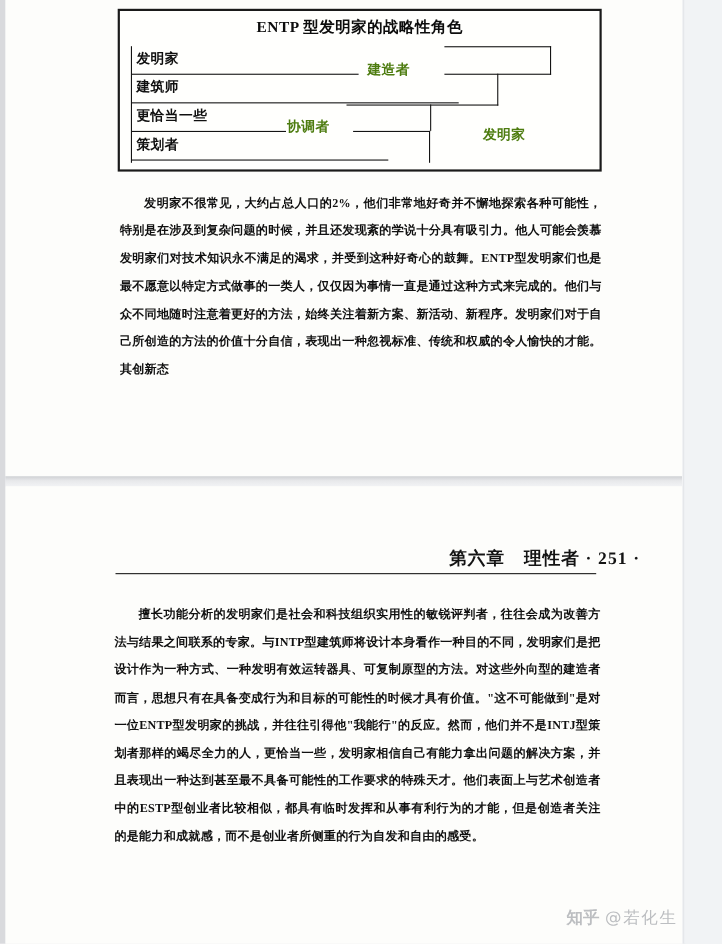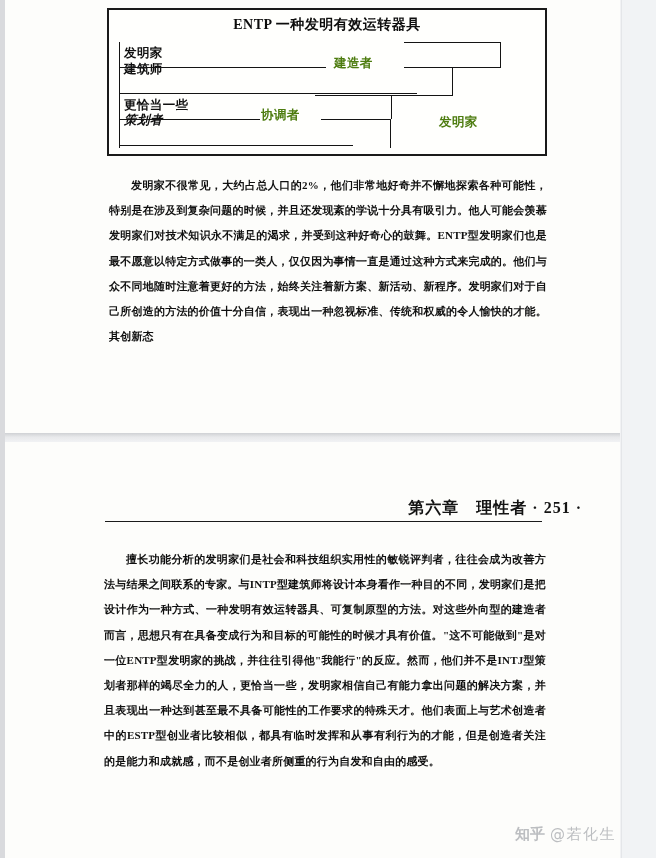--- a/index.html
+++ b/index.html
@@ -46,23 +46,23 @@
     position:absolute;left:10px;top:4px;width:398px;height:106px;
     border-left:1.6px solid #141414;
     box-sizing:border-box;
   }
   .role{
     position:absolute;left:4px;font-size:12.5px;font-weight:700;color:#101010;
     white-space:nowrap;letter-spacing:.4px;
     font-family:"Liberation Serif","DejaVu Serif",serif;
   }
   .r1{top:3px;}
-  .r2{top:19px;}
+  .r2{top:29px;}
   .r3{top:55px;}
-  .r4{top:70px;font-style:italic;}
+  .r4{top:81px;}
 
   
   .rule{position:absolute;height:0;border-top:1.5px solid #141414;}
   .vrule{position:absolute;width:0;border-left:1.5px solid #141414;}
 
   .grp{
     position:absolute;font-size:12.5px;font-weight:700;color:#4d7c0f;
     white-space:nowrap;letter-spacing:.4px;
     font-family:"Liberation Serif","DejaVu Serif",serif;
   }
@@ -108,21 +108,21 @@
 <body>
 
 <div class="viewer">
 
   <div class="gutter-left"></div>
 
   <div class="page page-1">
     <div class="page-inner">
 
       <div class="figure">
-        <div class="fig-title">ENTP 一种发明有效运转器具</div>
+        <div class="fig-title">ENTP 型发明家的战略性角色</div>
 
         <div class="fig-body">
 
           <div class="lbl-box">
             <span class="role r1">发明家</span>
             <span class="role r2">建筑师</span>
             <span class="role r3">更恰当一些</span>
             <span class="role r4">策划者</span>
 
             <div class="rule" style="left:0;top:25px;width:206px;"></div>

